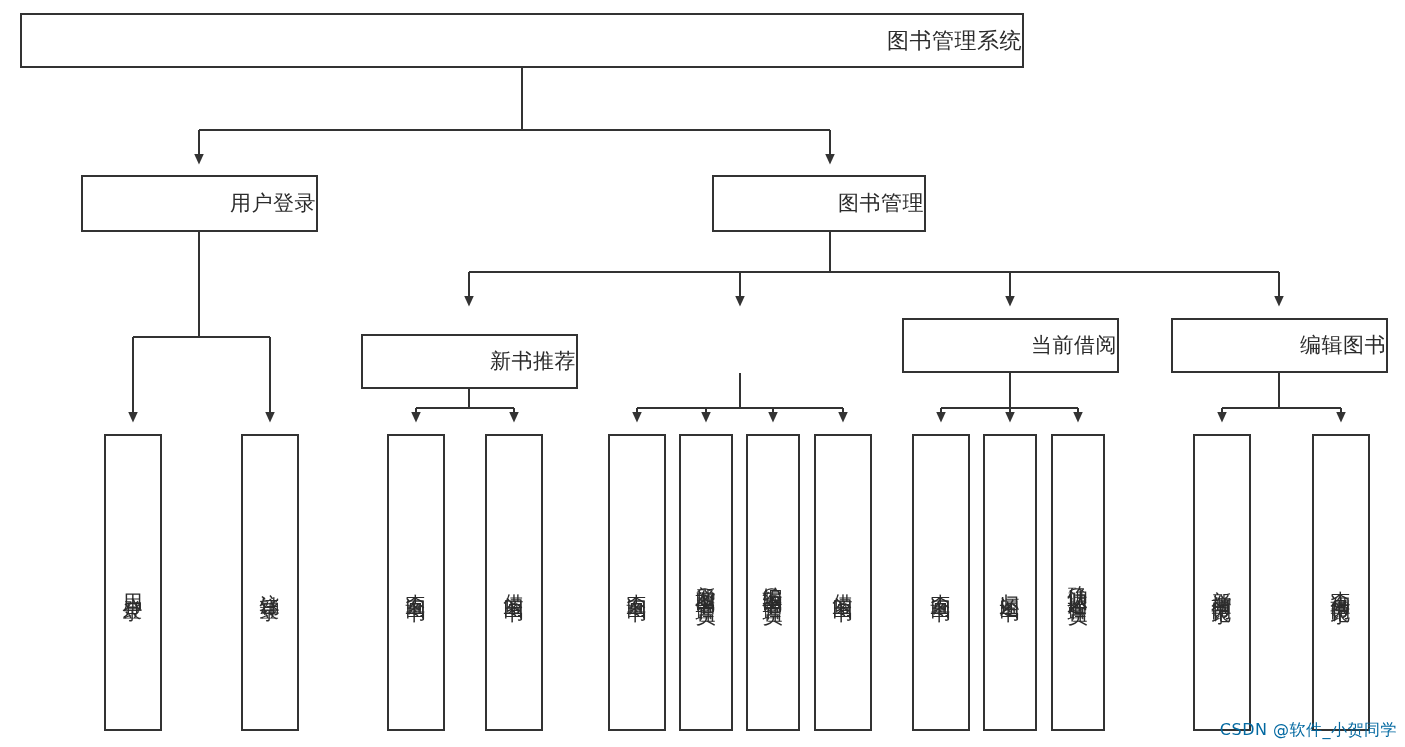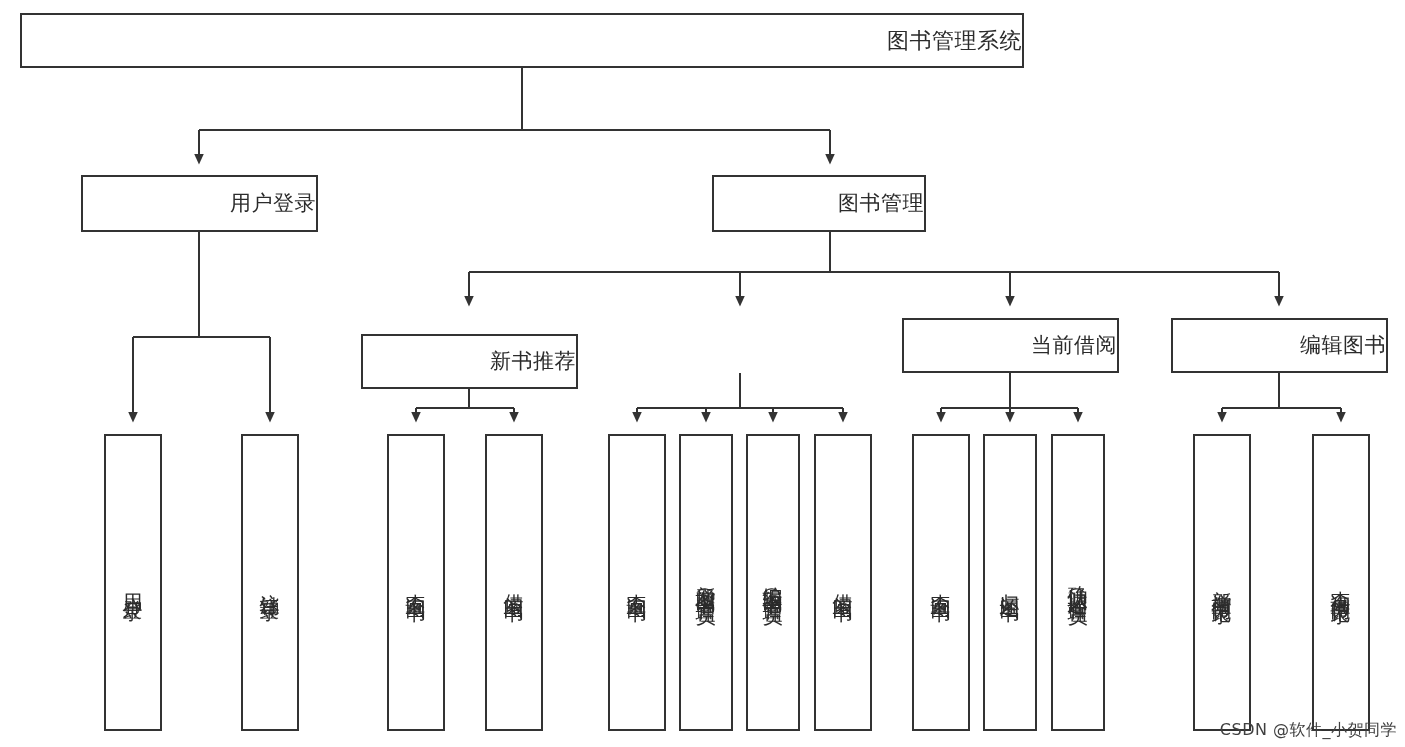--- a/index.html
+++ b/index.html
@@ -63,21 +63,21 @@
     letter-spacing: 3px;
     line-height: 1;
     text-align: center;
     max-height: 100%;
   }
   #watermark {
     position: absolute;
     right: 8px;
     bottom: 6px;
     font-size: 16px;
-    color: #404040;
+    color: #0369a1;
     letter-spacing: 0.5px;
     z-index: 5;
     white-space: nowrap;
     font-family: "DejaVu Sans", "Liberation Sans", sans-serif;
   }
 </style>
 </head>
 <body>
 
 <div id="canvas">

